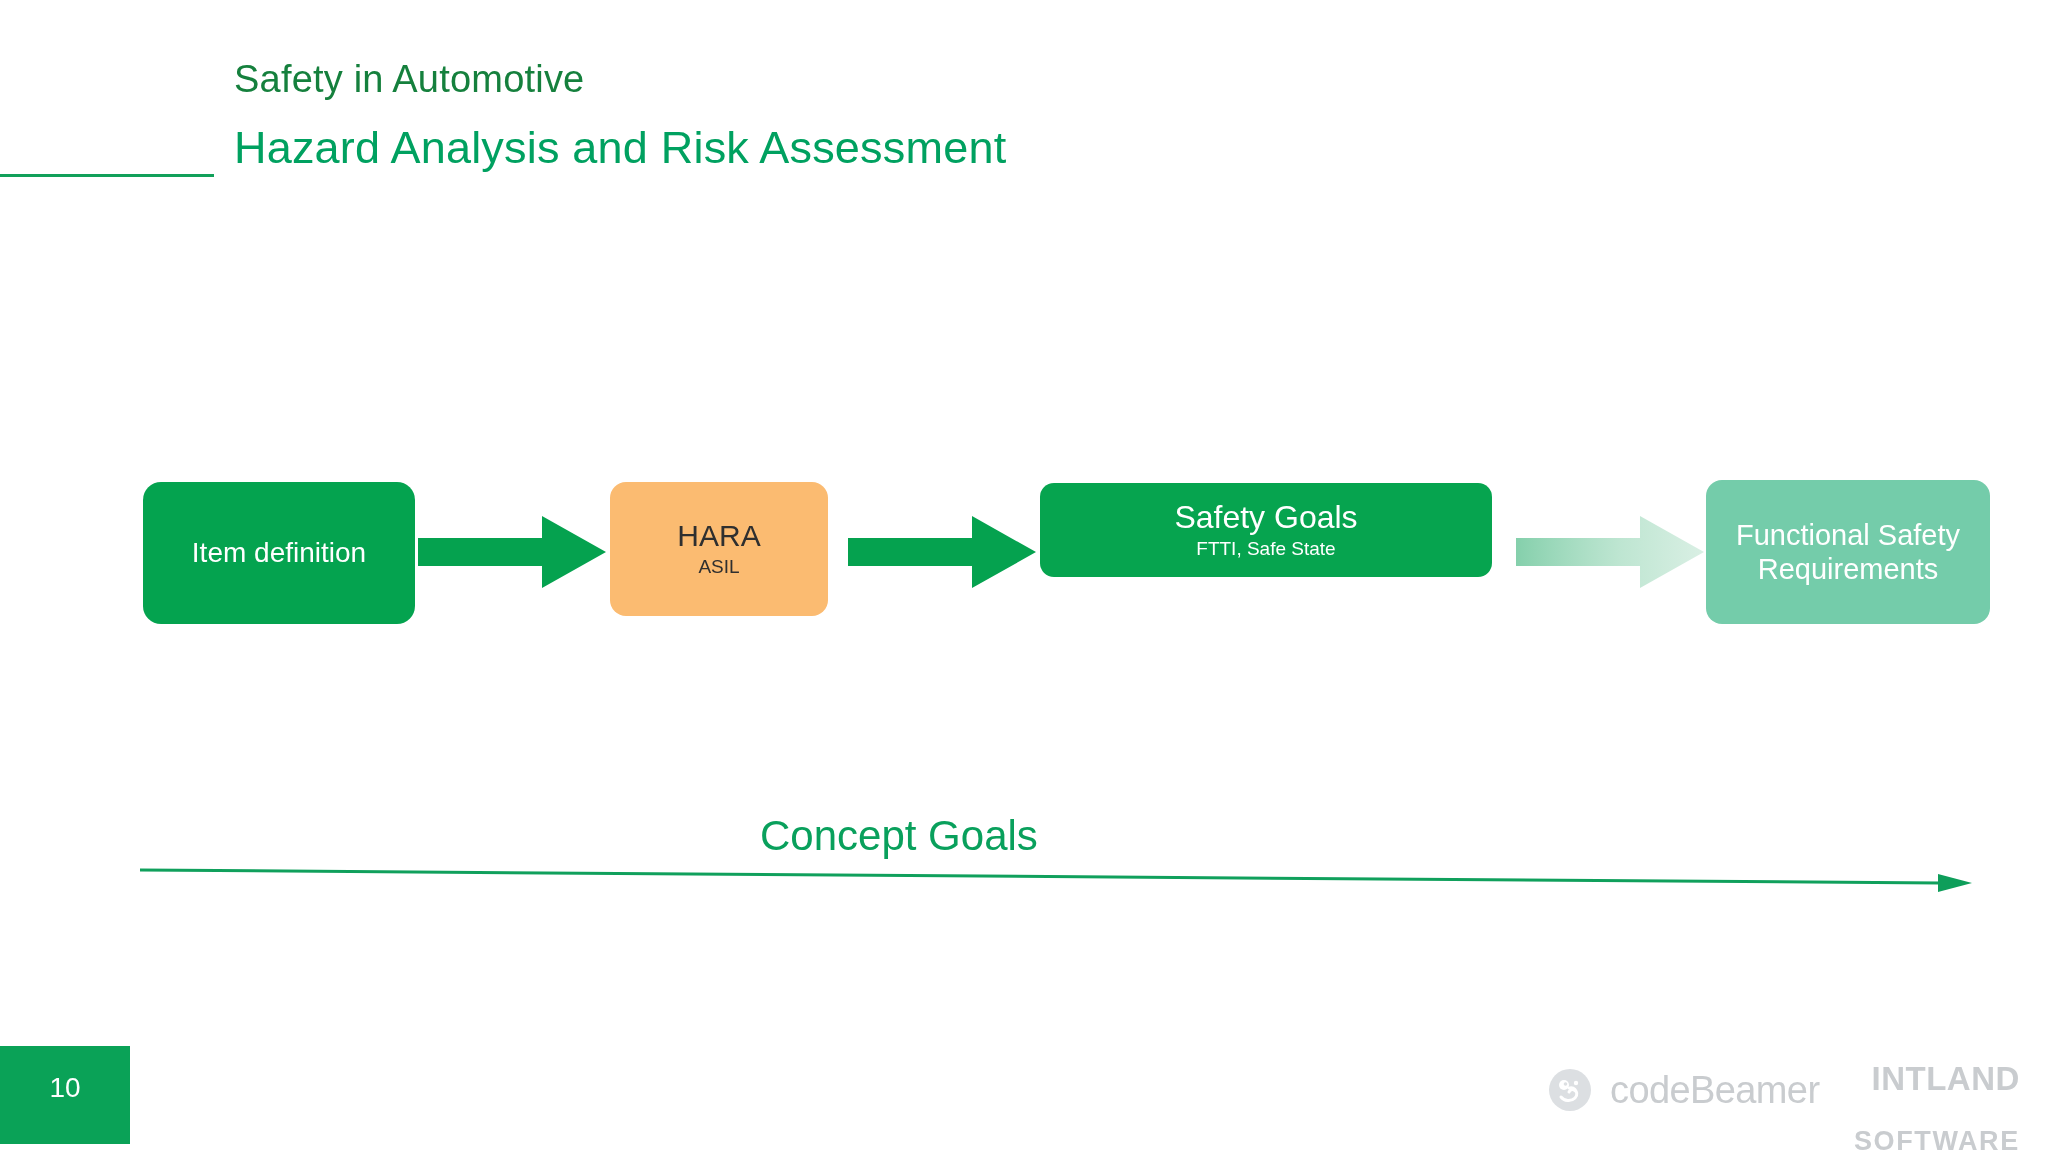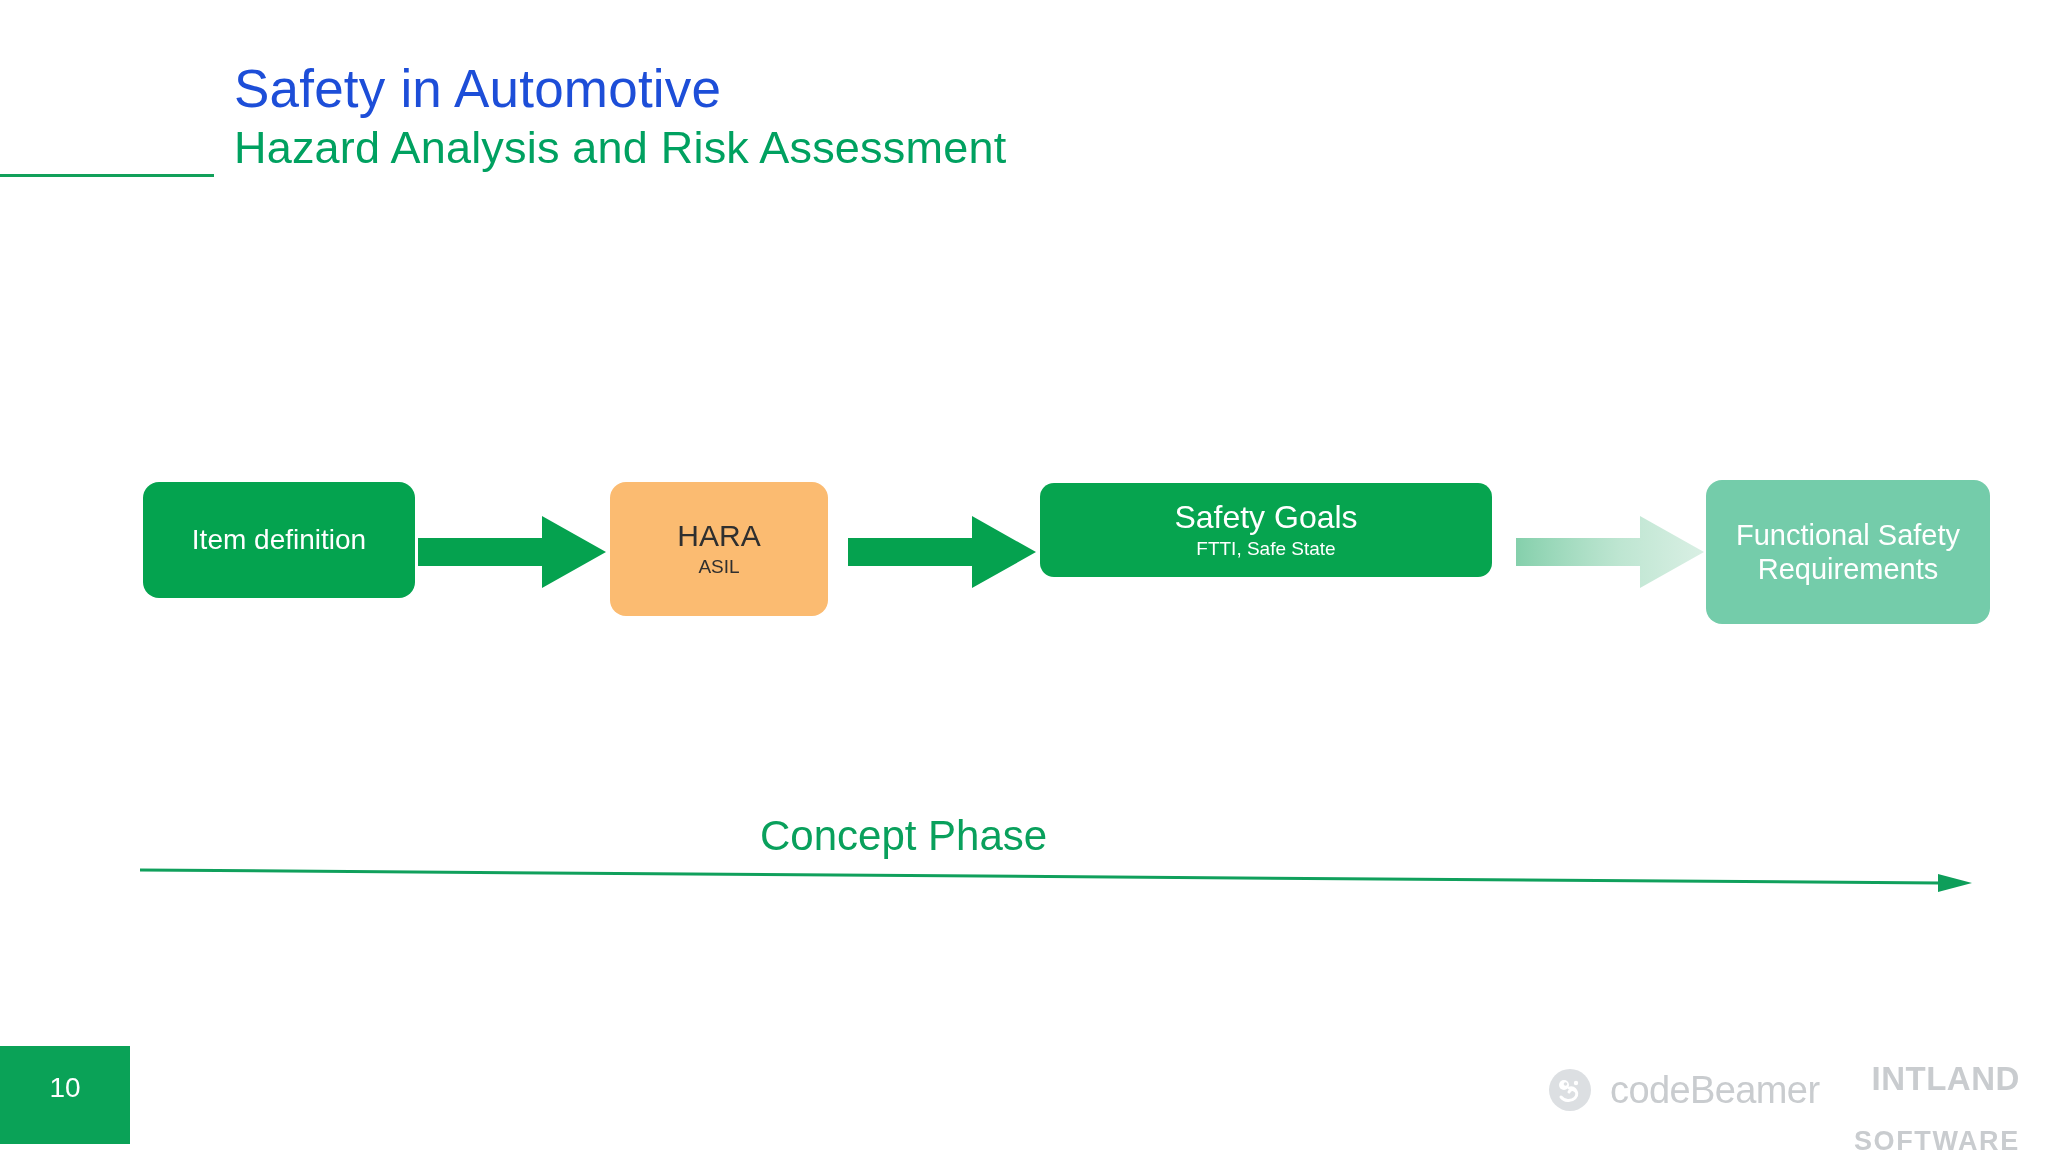--- a/index.html
+++ b/index.html
@@ -16,22 +16,22 @@
     height: 1152px;
     background: #ffffff;
     overflow: hidden;
   }
 
   
   .title-line1 {
     position: absolute;
     left: 234px;
     top: 58px;
-    font-size: 53px;
-    color: #1d4ed8;
+    font-size: 38px;
+    color: #15803d;
     letter-spacing: 0.2px;
     white-space: nowrap;
     text-align: center;
   }
   .title-line2 {
     position: absolute;
     left: 234px;
     top: 122px;
     font-size: 45px;
     color: #00a160;
@@ -63,23 +63,22 @@
   }
   .flow-box .box-sub {
     line-height: 1.2;
     margin-top: 4px;
   }
 
   #box-item {
     left: 143px;
     top: 482px;
     width: 272px;
-    height: 116px;
+    height: 142px;
     background: #04a34f;
-    border-radius: 16px;
   }
   #box-item .box-title {
     color: #ffffff;
     font-size: 28px;
   }
 
   #box-hara {
     left: 610px;
     top: 482px;
     width: 218px;
@@ -245,21 +244,21 @@
     <defs>
       <linearGradient id="fadeGrad" x1="0" y1="0" x2="1" y2="0">
         <stop offset="0%" stop-color="#7ecda7" stop-opacity="0.95"></stop>
         <stop offset="55%" stop-color="#a8ddc2" stop-opacity="0.75"></stop>
         <stop offset="100%" stop-color="#cdeadb" stop-opacity="0.75"></stop>
       </linearGradient>
     </defs>
     <polygon points="0,26 124,26 124,4 188,40 124,76 124,54 0,54" fill="url(#fadeGrad)"></polygon>
   </svg>
 
-  <div class="phase-label">Concept Phase</div>
+  <div class="phase-label">Concept Goals</div>
 
   <svg class="timeline" viewBox="0 0 1840 42" preserveAspectRatio="none">
     <line x1="0" y1="14" x2="1800" y2="27" stroke="#10a05c" stroke-width="3"></line>
     <polygon points="1798,18 1832,27 1798,36" fill="#0e9e5a"></polygon>
   </svg>
 
   <div class="page-number-block">
     <div class="page-num">10</div>
   </div>
 

